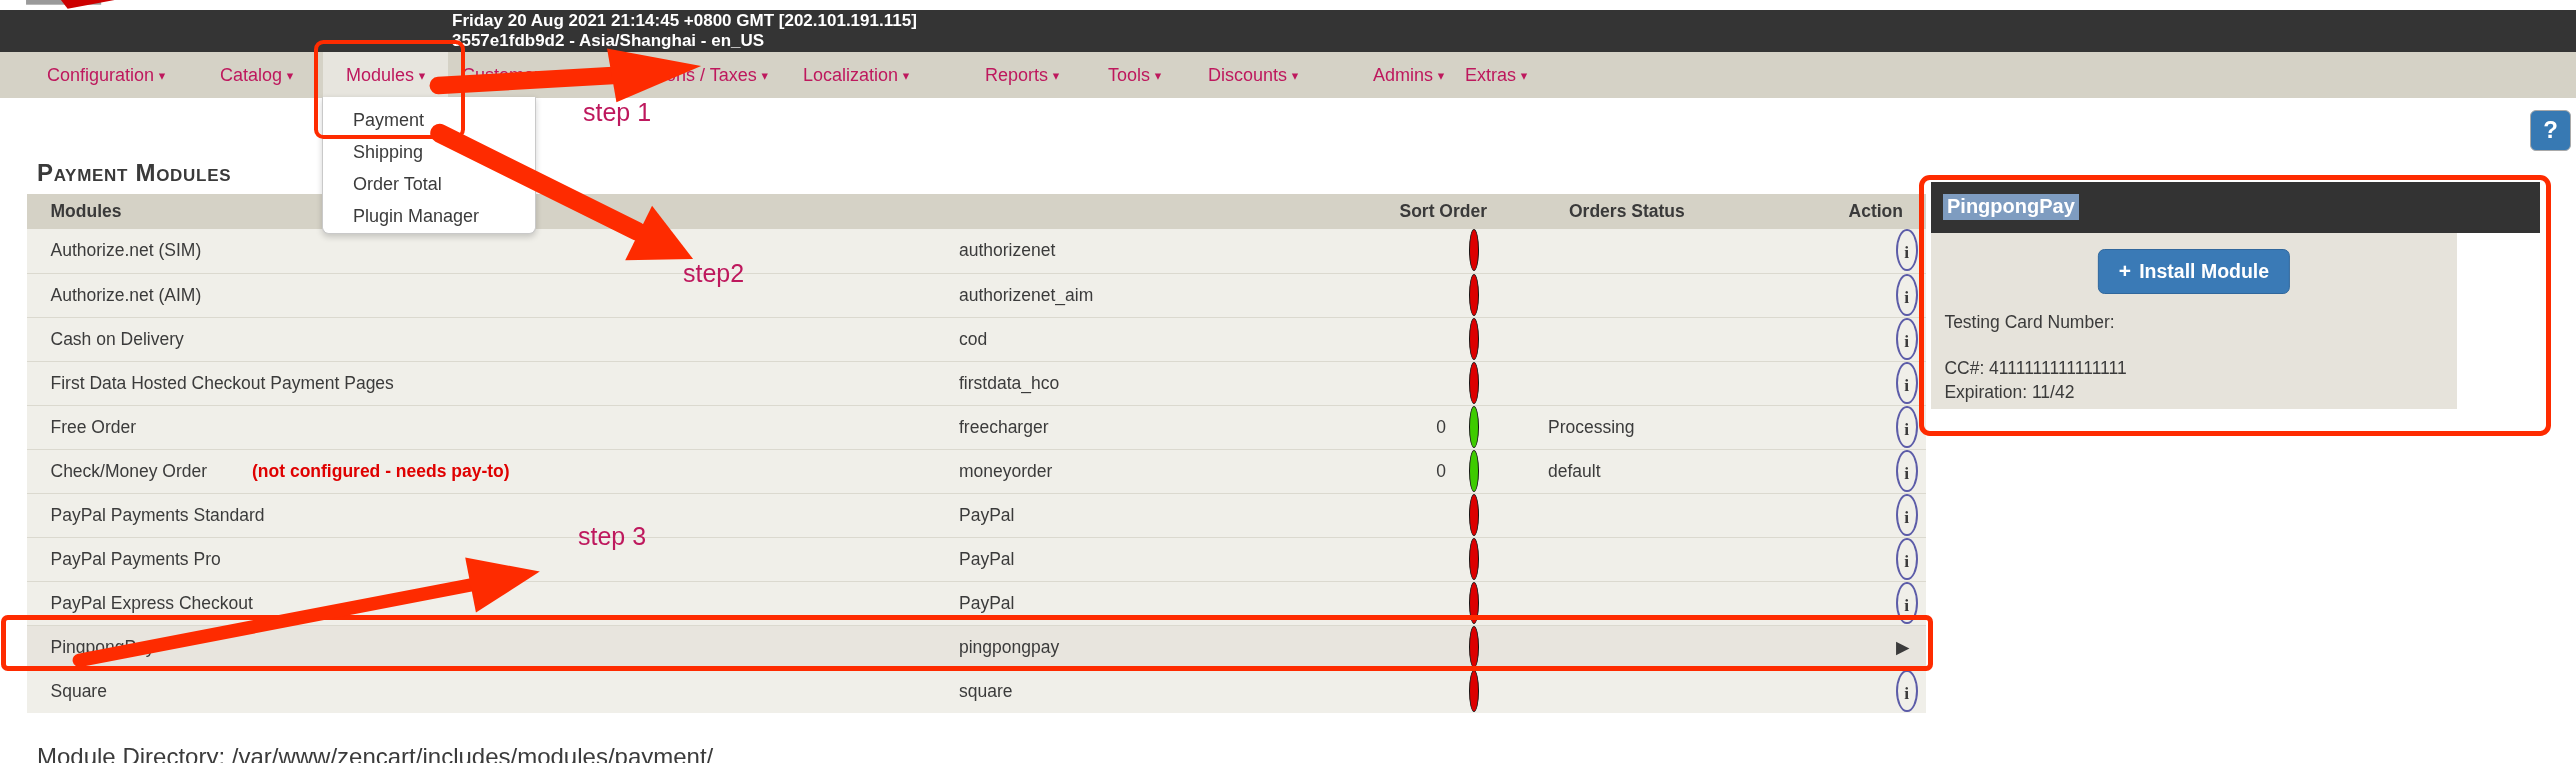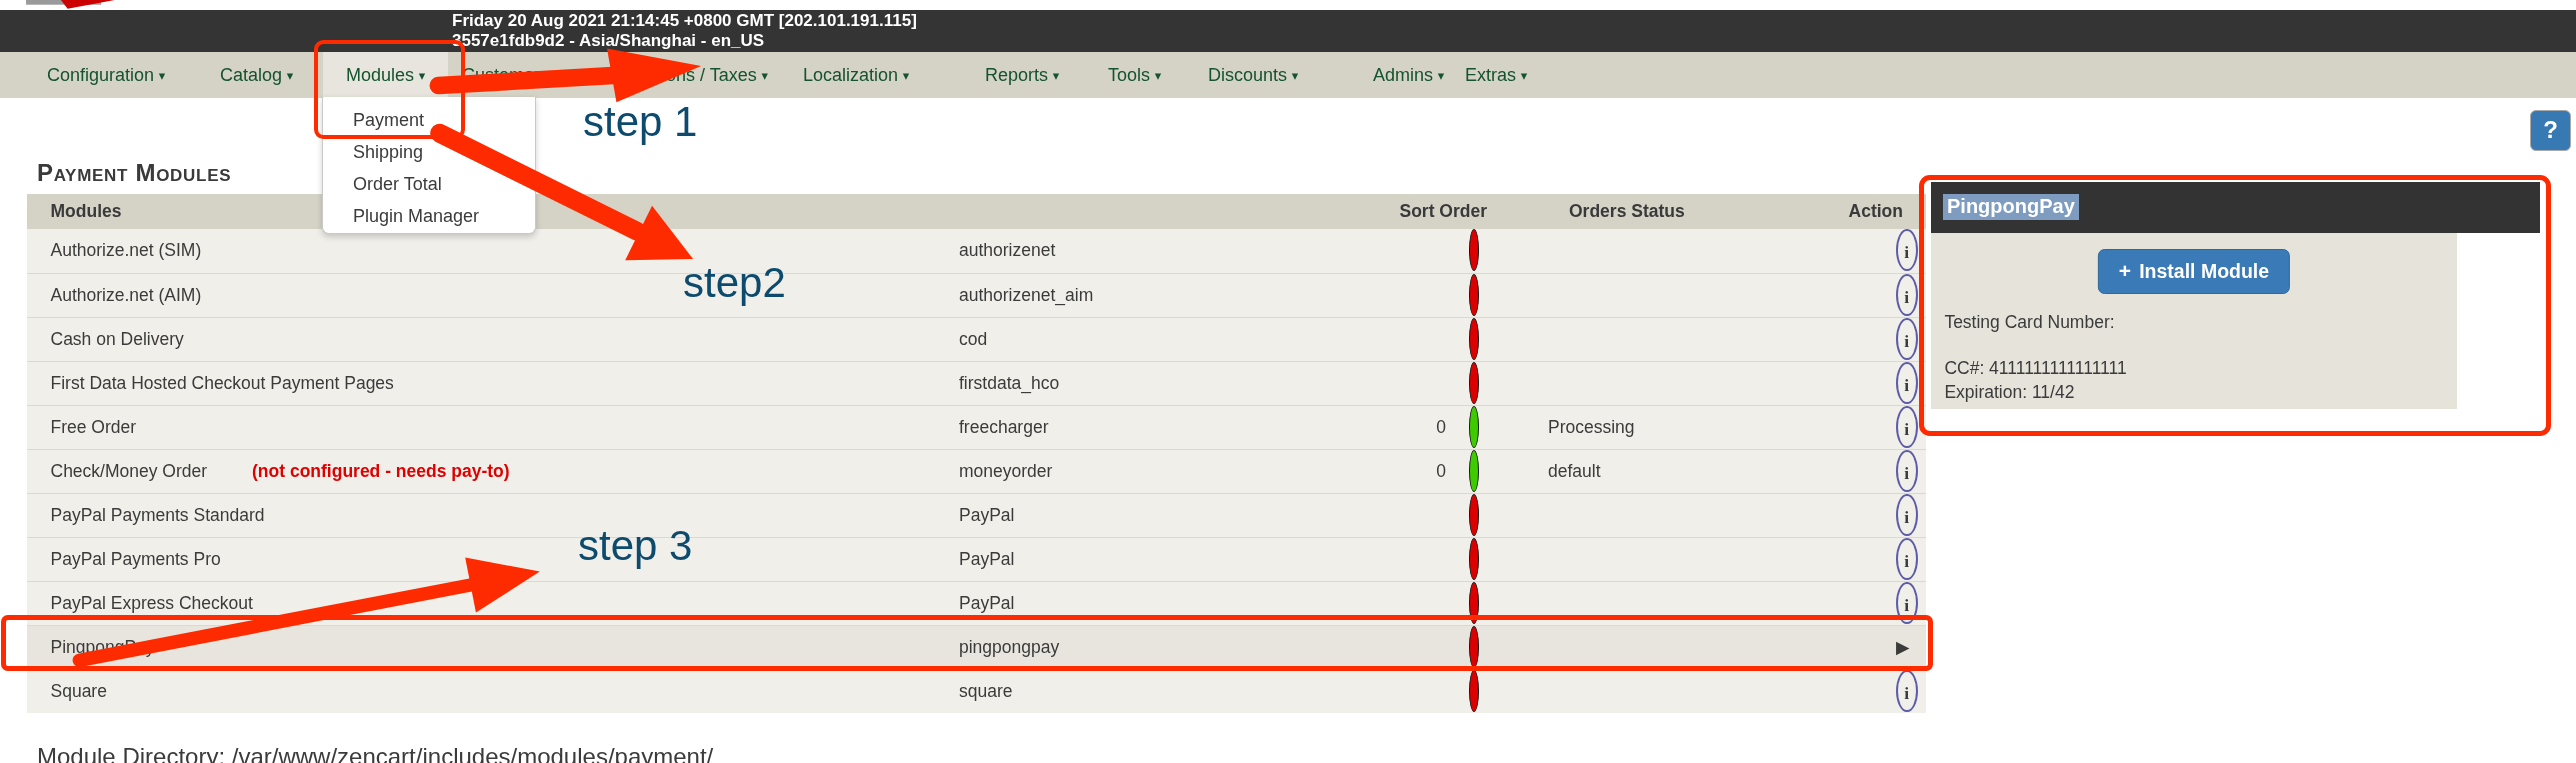--- a/index.html
+++ b/index.html
@@ -10,21 +10,21 @@
   .topbar{position:absolute;left:0;top:10px;width:100%;height:42px;background:#343434;padding-left:43px;}
   .datetime{position:absolute;left:452px;top:1.3px;color:#ffffff;font-size:17px;font-weight:600;line-height:20px;white-space:nowrap;}
   .toplinks{position:absolute;right:30px;top:10.8px;display:flex;gap:16px;}
   .toplinks a{color:#ffffff;font-size:18px;font-weight:700;text-decoration:none;white-space:nowrap;cursor:pointer;}
 
   
   .logo{position:absolute;left:25.5px;top:0;}
 
   
   .navbar{position:absolute;left:0;top:52px;width:100%;height:46px;background:#d5d2c6;}
-  .nav-item{position:absolute;top:0;height:58px;line-height:46px;font-size:18px;color:#14532d;white-space:nowrap;cursor:pointer;}
+  .nav-item{position:absolute;top:0;height:58px;line-height:46px;font-size:18px;color:#be185d;white-space:nowrap;cursor:pointer;}
   .nav-item .caret{font-size:12.8px;margin-left:4.7px;position:relative;top:-1.3px;}
   .nav-item:nth-child(1){left:47px;}
   .nav-item:nth-child(2){left:220px;}
   .nav-item:nth-child(3){left:323px;width:125px;text-align:center;background:#e7e5de;}
   .nav-item:nth-child(4){left:462px;}
   .nav-item:nth-child(5){left:618px;}
   .nav-item:nth-child(6){left:803px;}
   .nav-item:nth-child(7){left:985px;}
   .nav-item:nth-child(8){left:1108px;}
   .nav-item:nth-child(9){left:1208px;}
@@ -91,21 +91,21 @@
   .pt-testing{top:79px;}
   .pt-cc{top:125px;}
   .pt-exp{top:149px;}
 
   
   .ann-box{position:absolute;border:4.7px solid #fe2b00;border-radius:9.4px;box-sizing:border-box;z-index:45;pointer-events:none;}
   .box-modules{left:314px;top:40px;width:151px;height:99px;}
   .box-row{left:0.7px;top:615px;width:1932px;height:56px;border-width:5.4px;border-radius:6.7px;}
   .box-panel{left:1919px;top:175px;width:632px;height:261px;border-width:5.4px;border-radius:10.8px;}
   #arrows{position:absolute;left:0;top:0;z-index:50;pointer-events:none;}
-  .step-label{position:absolute;color:#0c4a6e;font-size:42px;z-index:55;pointer-events:none;white-space:nowrap;}
+  .step-label{position:absolute;color:#be185d;font-size:25px;z-index:55;pointer-events:none;white-space:nowrap;}
   .lbl-step1{left:583px;top:98px;}
   .lbl-step2{left:647px;top:259px;margin-left:36px;}
   .lbl-step3{left:578px;top:522px;}
 </style>
 </head>
 <body>
 
 <div id="page">
 
   <svg class="logo" width="94" height="9.4" viewBox="0 0 140 14">

